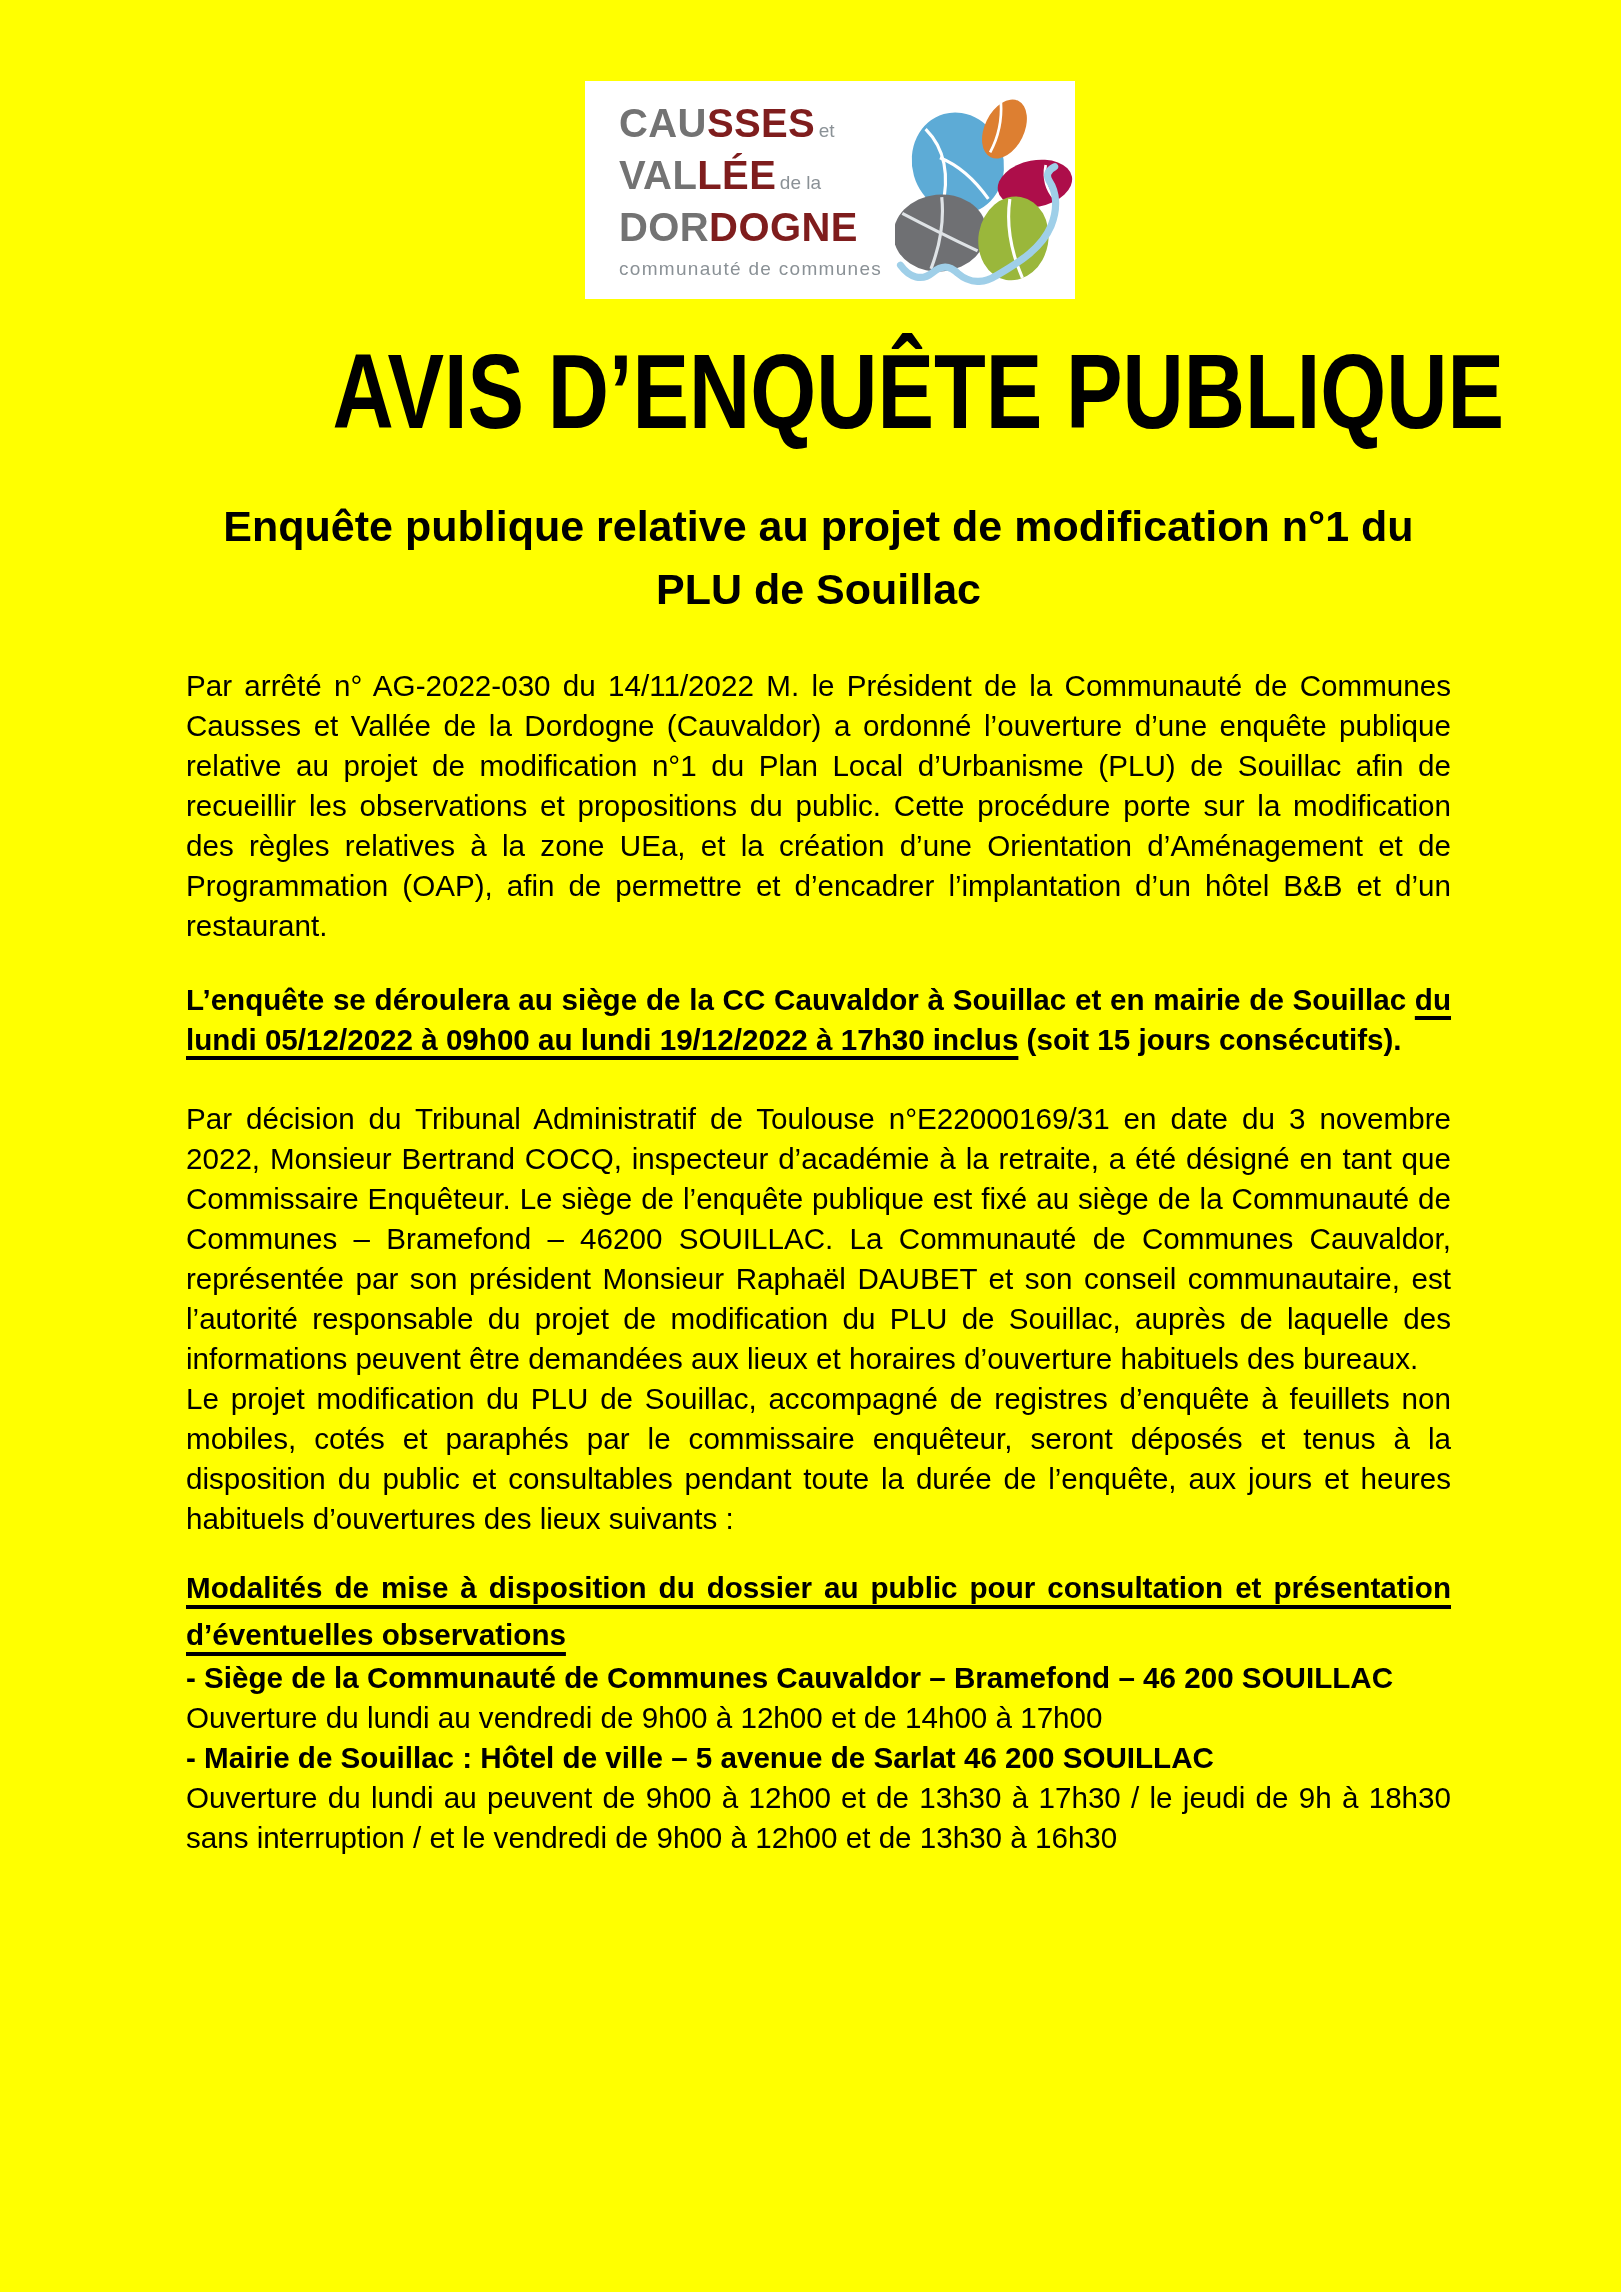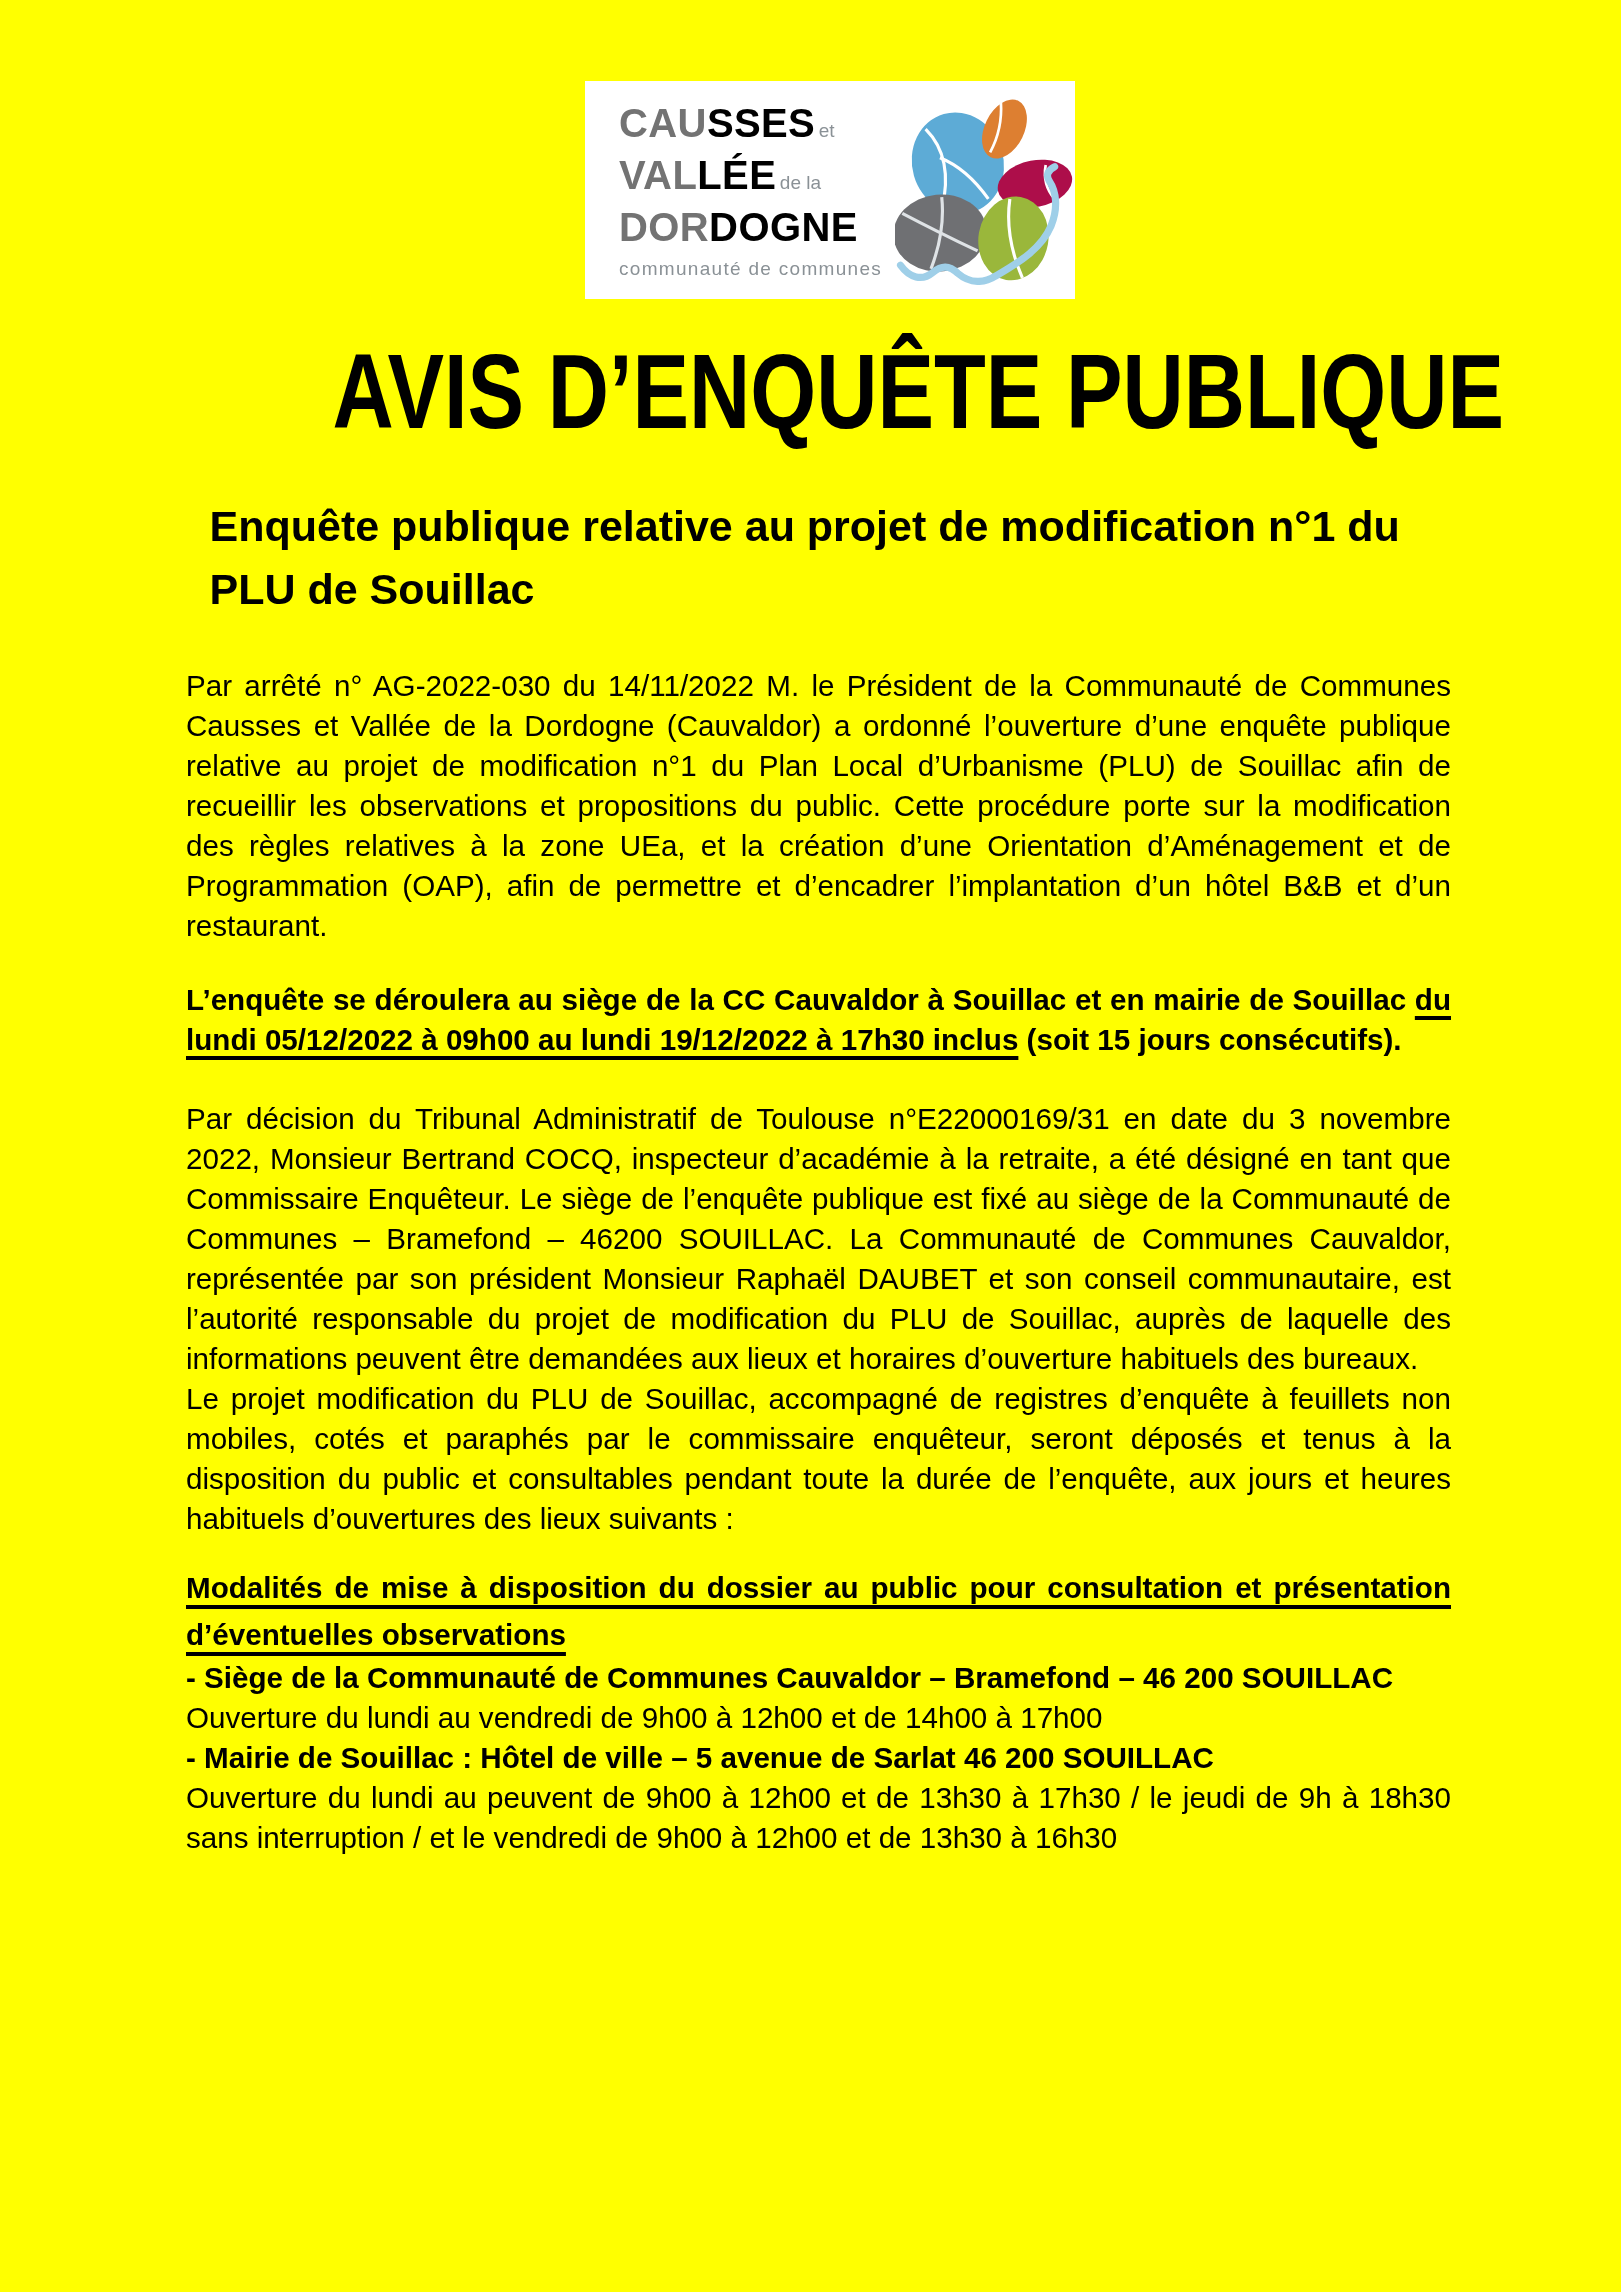--- a/index.html
+++ b/index.html
@@ -17,34 +17,35 @@
     position:absolute;left:585px;top:81px;
     width:490px;height:218px;
     background:#ffffff;
     display:flex;align-items:center;
     box-sizing:border-box;
     padding:12.5px 9px 12.5px 34px;
   }
   .logo-words{flex:0 0 auto;}
   .logo-line{font-weight:bold;font-size:40px;line-height:44px;letter-spacing:0.4px;white-space:nowrap;}
   .lg-red{color:#737373;}
-  .lg-gray{color:#000000;}
+  .lg-gray{color:#7f1d1d;}
   .lg-small{font-size:19px;font-weight:normal;color:#8a9196;margin-left:3.6px;letter-spacing:0;}
   .logo-tagline{margin-top:9px;font-size:19px;color:#8a9196;letter-spacing:1.3px;font-weight:normal;text-align:center;}
   .logo-pebbles{flex:0 0 auto;margin-left:12.5px;}
   
   .content{position:absolute;left:186px;top:0;width:1265px;}
   .title{
     margin:338px 0 0 0;
     font-size:106px;line-height:106px;font-weight:bold;
     white-space:nowrap;
   }
   .title-inner{display:inline-block;transform:scaleX(.8);transform-origin:50% 50%;}
   .subtitle{
     margin:51px auto 8px auto;
+    text-align:center;
     font-size:43px;line-height:63px;font-weight:bold;
     max-width:1218px;
   }
   .body{
     font-size:29.6px;line-height:40px;
     margin:0;
   }
   .just{text-align:justify;}
   .bold{font-weight:bold;}
   .mt50{margin-top:45px;}

